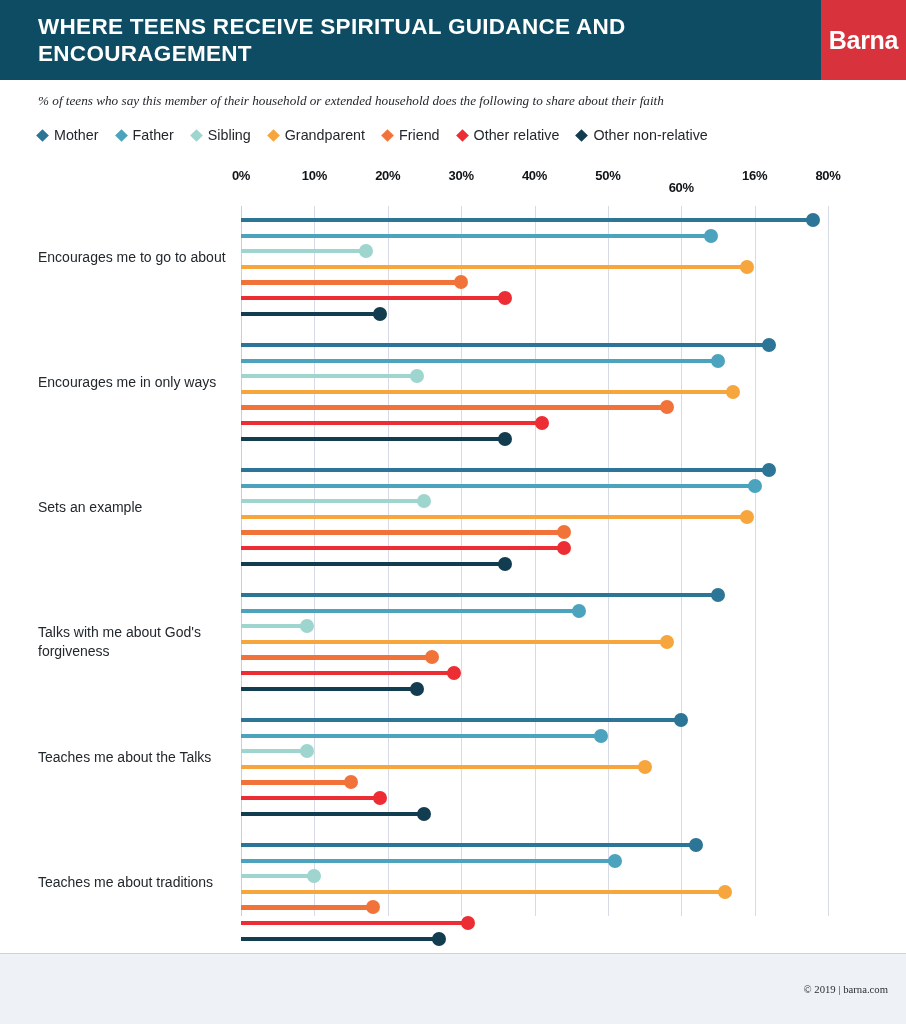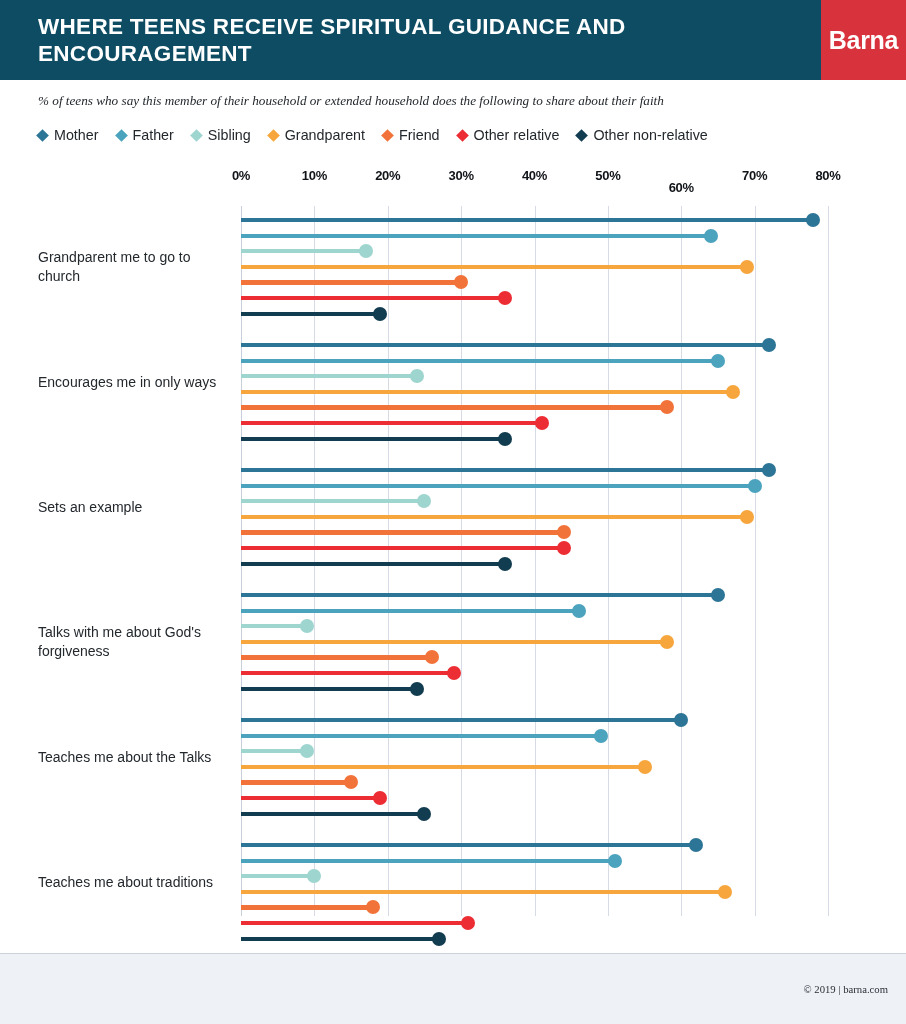--- a/index.html
+++ b/index.html
@@ -252,21 +252,21 @@
 
   <div class="chart">
     <div class="axis-labels" id="axis-labels">
         <div class="axis-tick" style="left: 0px;">0%</div>
         <div class="axis-tick" style="left: 73.375px;">10%</div>
         <div class="axis-tick" style="left: 146.75px;">20%</div>
         <div class="axis-tick" style="left: 220.125px;">30%</div>
         <div class="axis-tick" style="left: 293.5px;">40%</div>
         <div class="axis-tick" style="left: 366.875px;">50%</div>
         <div class="axis-tick" style="left: 440.25px; margin-top: 12px;">60%</div>
-        <div class="axis-tick" style="left: 513.625px;">70%</div>
+        <div class="axis-tick" style="left: 513.625px;">16%</div>
         <div class="axis-tick" style="left: 587px;">80%</div>
       </div>
     <div class="plot" id="plot">
         <div class="gridline zero" style="left: 0px;"></div>
         <div class="gridline" style="left: 73.375px;"></div>
         <div class="gridline" style="left: 146.75px;"></div>
         <div class="gridline" style="left: 220.125px;"></div>
         <div class="gridline" style="left: 293.5px;"></div>
         <div class="gridline" style="left: 366.875px;"></div>
         <div class="gridline" style="left: 440.25px;"></div>
@@ -447,21 +447,21 @@
             <div class="lollipop-line" style="width: 227.463px; background: rgb(237, 45, 52);"></div>
             <div class="lollipop-dot" style="left: 227.463px; background: rgb(237, 45, 52);"></div>
           </div>
           <div class="row" title="Other non-relative: 27%" style="top: 93.6px; width: 100%;">
             <div class="lollipop-line" style="width: 198.113px; background: rgb(18, 60, 79);"></div>
             <div class="lollipop-dot" style="left: 198.113px; background: rgb(18, 60, 79);"></div>
           </div>
         </div>
       </div>
     <div id="cat-labels">
-        <div class="cat-label" style="top: 79.6px;">Grandparent me to go to church</div>
+        <div class="cat-label" style="top: 79.6px;">Encourages me to go to about</div>
         <div class="cat-label" style="top: 204.6px;">Encourages me in only ways</div>
         <div class="cat-label" style="top: 329.6px;">Sets an example</div>
         <div class="cat-label" style="top: 454.6px;">Talks with me about God's forgiveness</div>
         <div class="cat-label" style="top: 579.6px;">Teaches me about the Talks</div>
         <div class="cat-label" style="top: 704.6px;">Teaches me about traditions</div>
       </div>
   </div>
 
   <div class="footer-rule"></div>
   <div class="footer">

